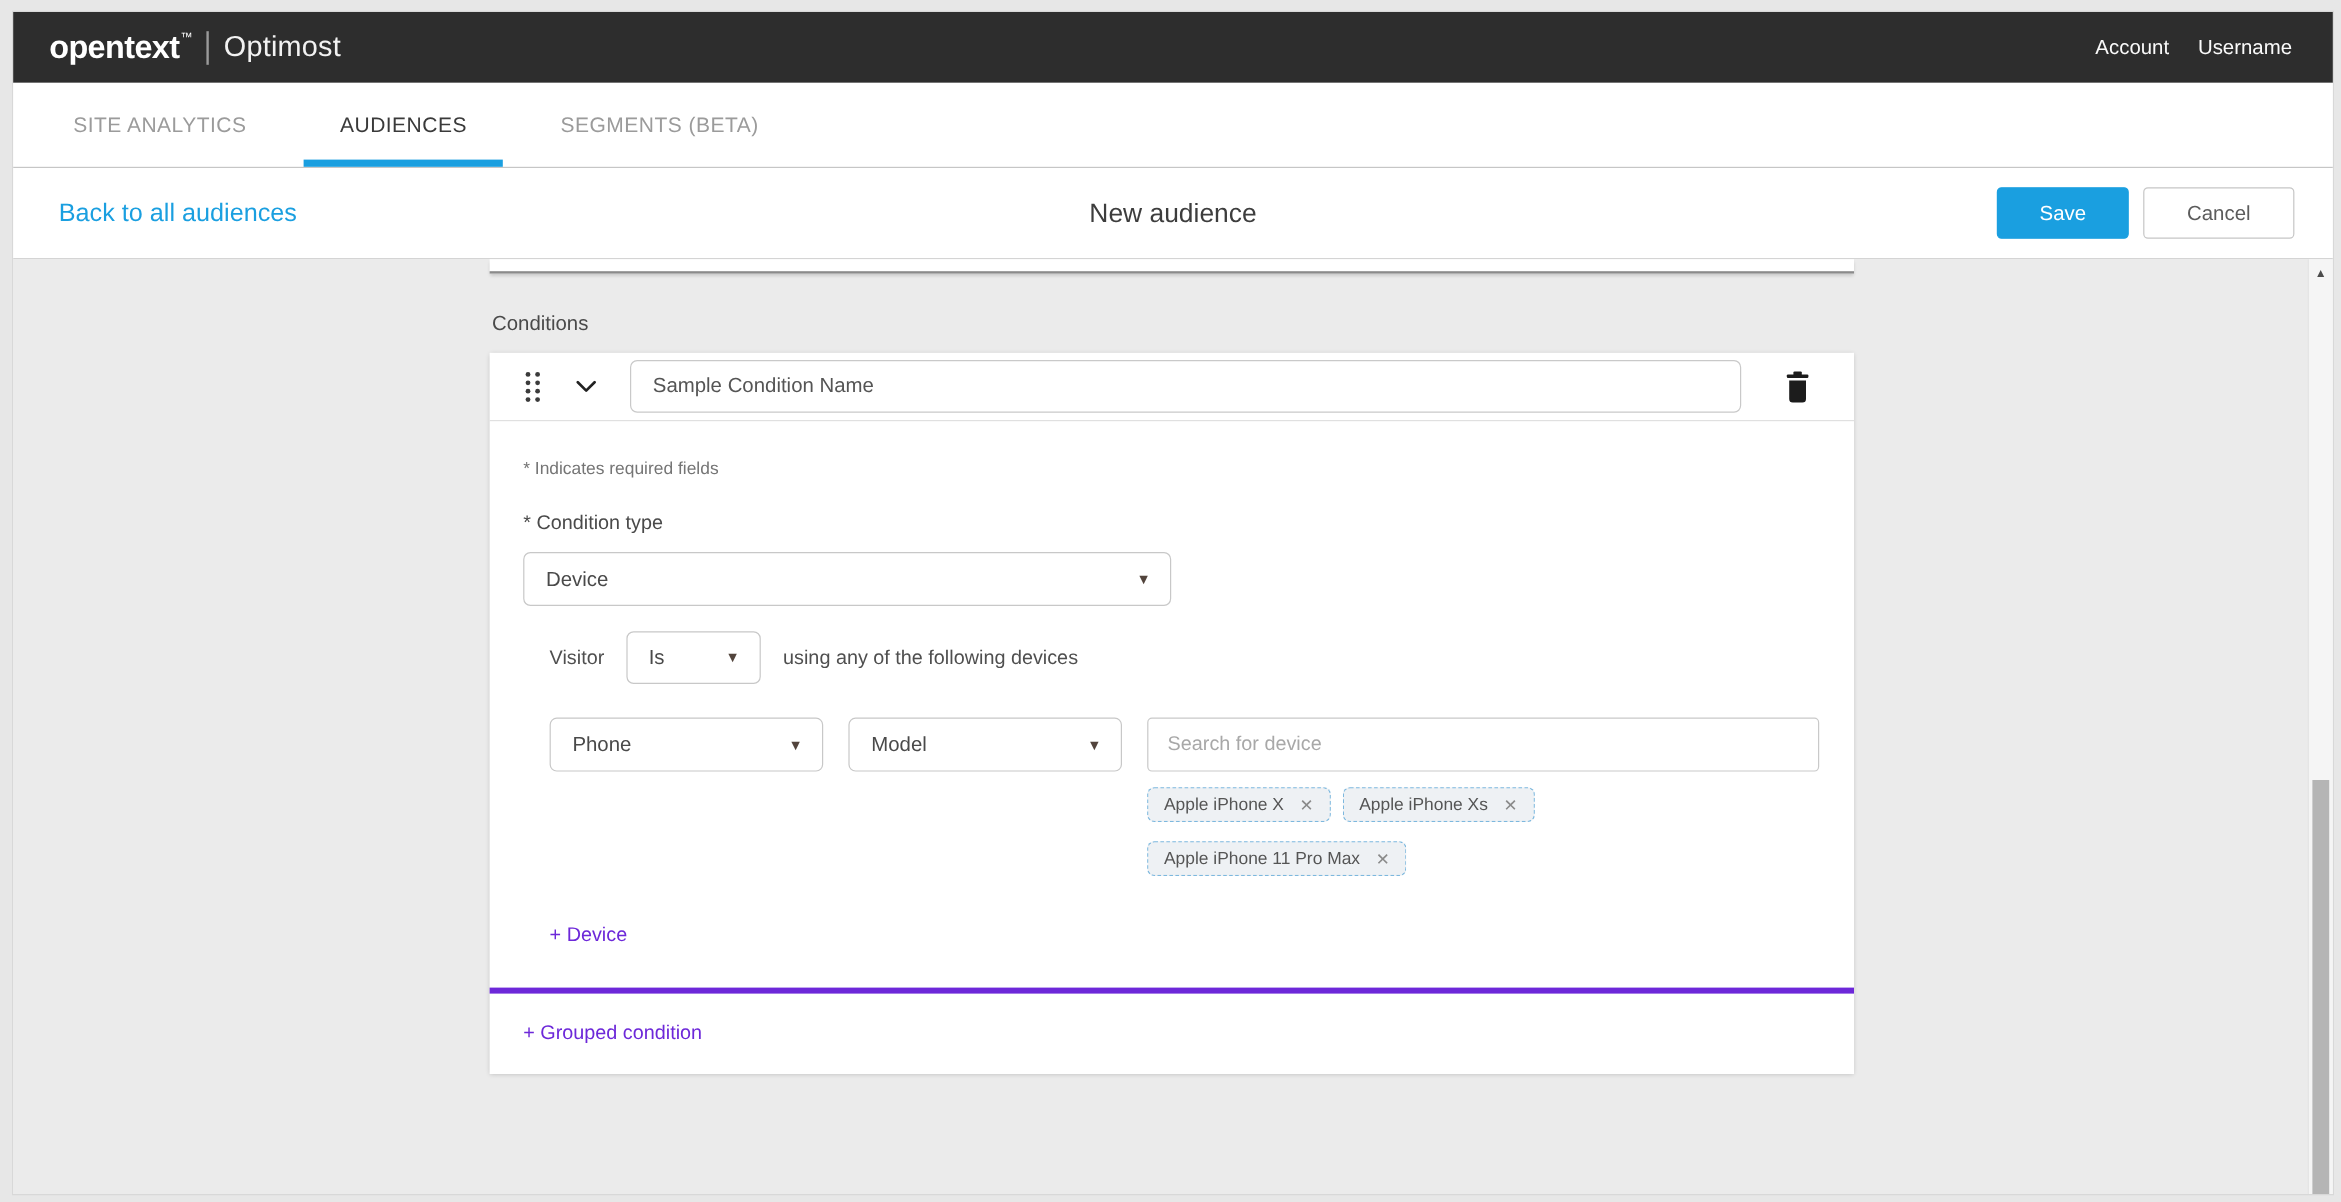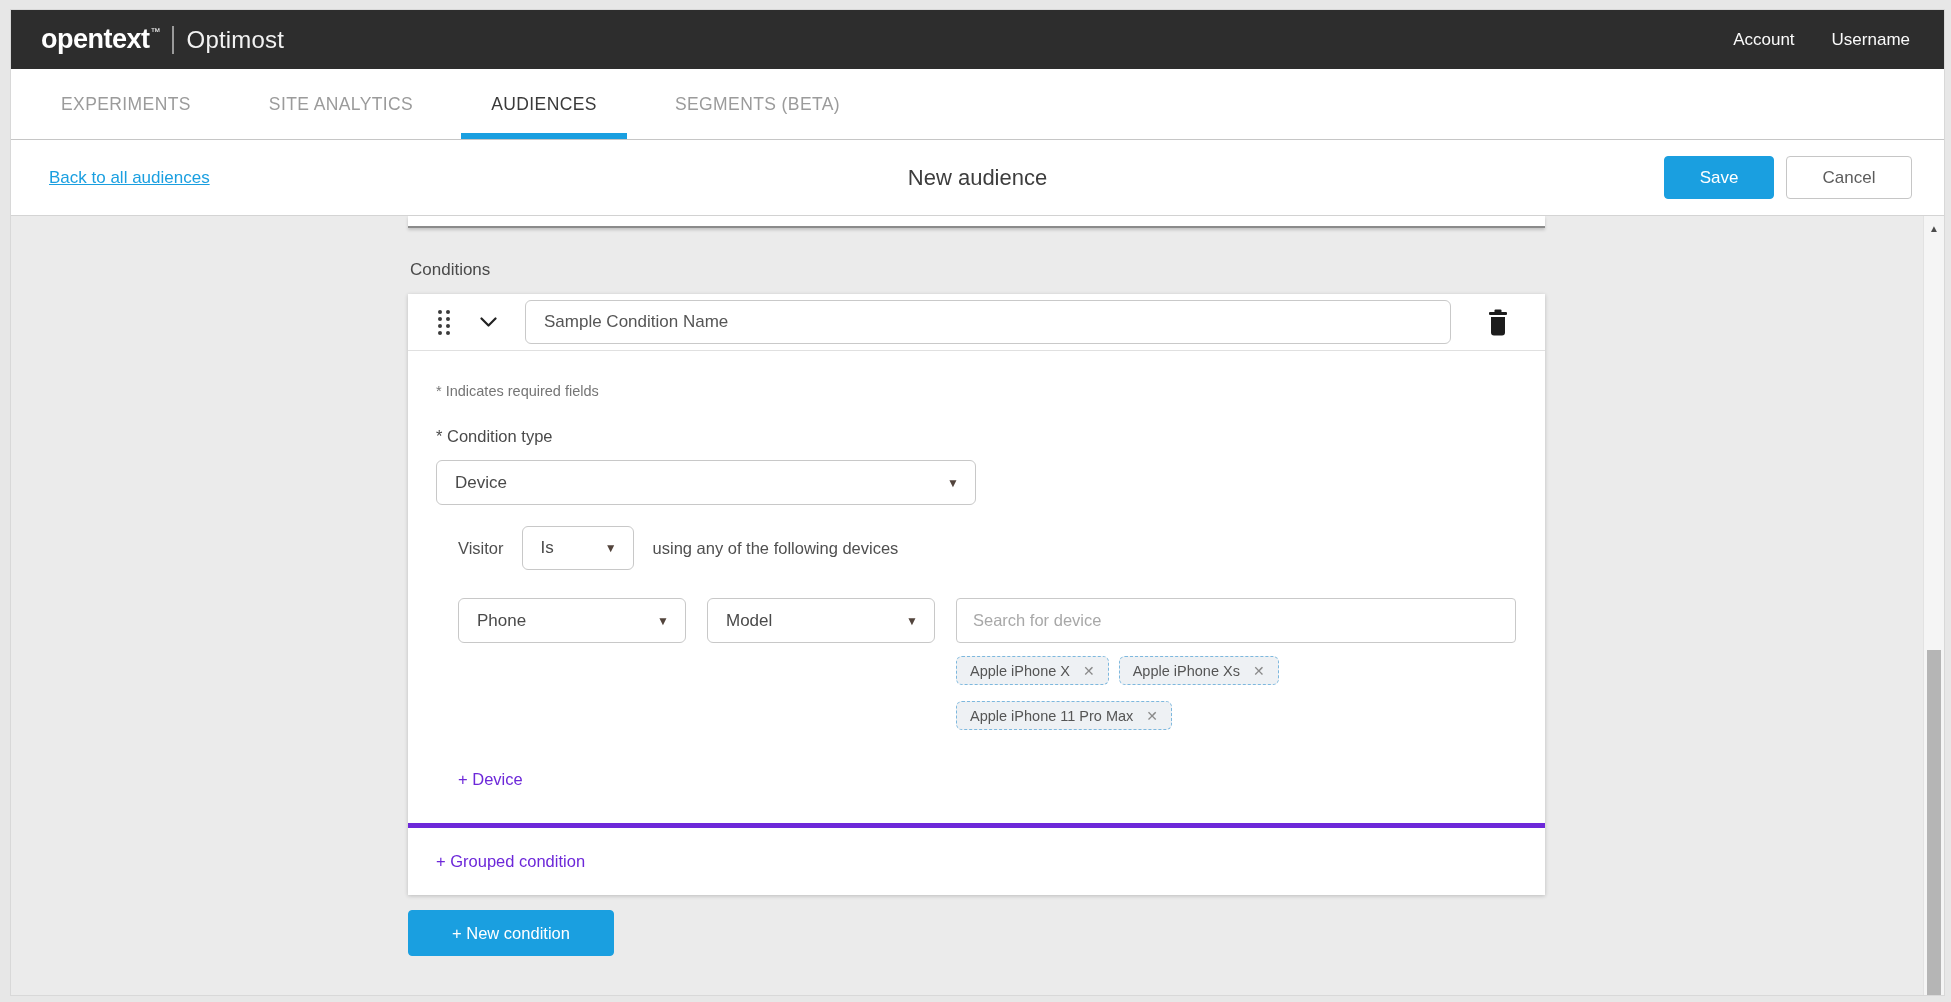--- a/index.html
+++ b/index.html
@@ -13,32 +13,32 @@
   .frame { width:1951px; height:1002px; padding:10px 7px 7px 11px; }
   .app { width:1933px; height:985px; background:#ebebeb; box-shadow:0 0 0 1px #d8d8d8; display:flex; flex-direction:column; }
 
   
   .topbar { height:59px; background:#2d2d2d; display:flex; align-items:center; justify-content:space-between; padding:0 34px 0 30px; flex:0 0 auto; }
   .logo { display:flex; align-items:center; }
   .logo-primary { color:#fff; font-size:27px; font-weight:bold; letter-spacing:-0.5px; }
   .logo-tm { color:#fff; font-size:10px; vertical-align:top; position:relative; top:-8px; margin-left:1px; }
   .logo-divider { width:2px; height:28px; background:#9a9a9a; margin:0 13px 0 11px; }
   .logo-product { color:#f2f2f2; font-size:24px; font-weight:300; letter-spacing:0.2px; }
-  .topbar-right { display:flex; align-items:center; gap:37px; }
+  .topbar-right { display:flex; align-items:center; gap:24px; }
   .topbar-item { color:#fafafa; font-size:17px; cursor:pointer; }
 
   
   .tabbar { height:71px; background:#fff; border-bottom:1px solid #c6c6c6; display:flex; align-items:stretch; padding-left:50px; gap:78px; flex:0 0 auto; }
   .tab { display:flex; align-items:center; font-size:17.5px; letter-spacing:0.4px; color:#9b9b9b; position:relative; cursor:pointer; }
   .tab.active { color:#3a3a3a; }
   .tab.active::after { content:""; position:absolute; left:-30px; right:-30px; bottom:0; height:6px; background:#1a9fe0; }
 
   
   .headerbar { height:76px; background:#fff; border-bottom:1px solid #d4d4d4; position:relative; display:flex; align-items:center; justify-content:center; flex:0 0 auto; }
-  .back-link { position:absolute; left:38px; color:#1a9fe0; font-size:17px; cursor:pointer;text-decoration:underline; }
+  .back-link { position:absolute; left:38px; color:#1a9fe0; font-size:21px; cursor:pointer; }
   .page-title { font-size:22px; color:#3d3d3d; }
   .header-actions { position:absolute; right:32px; display:flex; gap:12px; }
   .btn { font-family:inherit; font-size:17px; height:43px; border-radius:4px; cursor:pointer; }
   .btn-save { width:110px; background:#1a9fe0; border:1px solid #1a9fe0; color:#fff; }
   .btn-cancel { width:126px; background:#fff; border:1px solid #c6c6c6; color:#5c5c5c; }
 
   
   .content { position:relative; flex:1 1 auto; background:#ebebeb; }
   .prev-card-edge { position:absolute; left:397px; top:0; width:1137px; height:12px; background:#fff; border-bottom:2px solid #8b8b8b; box-shadow:0 2px 3px rgba(0,0,0,0.18); }
   .conditions-label { position:absolute; left:399px; top:44px; font-size:17px; color:#4a4a4a; }
@@ -94,21 +94,20 @@
       <span class="logo-divider"></span>
       <span class="logo-product">Optimost</span>
     </div>
     <div class="topbar-right">
       <span class="topbar-item">Account</span>
       <span class="topbar-item">Username</span>
     </div>
   </div>
 
   <div class="tabbar">
-    <div class="tab">EXPERIMENTS</div>
     <div class="tab">SITE ANALYTICS</div>
     <div class="tab active">AUDIENCES</div>
     <div class="tab">SEGMENTS (BETA)</div>
   </div>
 
   <div class="headerbar">
     <span class="back-link">Back to all audiences</span>
     <span class="page-title">New audience</span>
     <div class="header-actions">
       <button class="btn btn-save">Save</button>
@@ -203,21 +202,20 @@
           <span class="add-link add-device">+ Device</span>
         </div>
       </div>
 
       <div class="card-footer">
         <span class="add-link">+ Grouped condition</span>
       </div>
 
     </div>
 
-    <button class="new-condition-btn">+ New condition</button>
 
     <div class="scrollbar">
       <div class="scroll-up">▲</div>
       <div class="scroll-thumb"></div>
     </div>
 
   </div>
 
 </div>
 </div>

